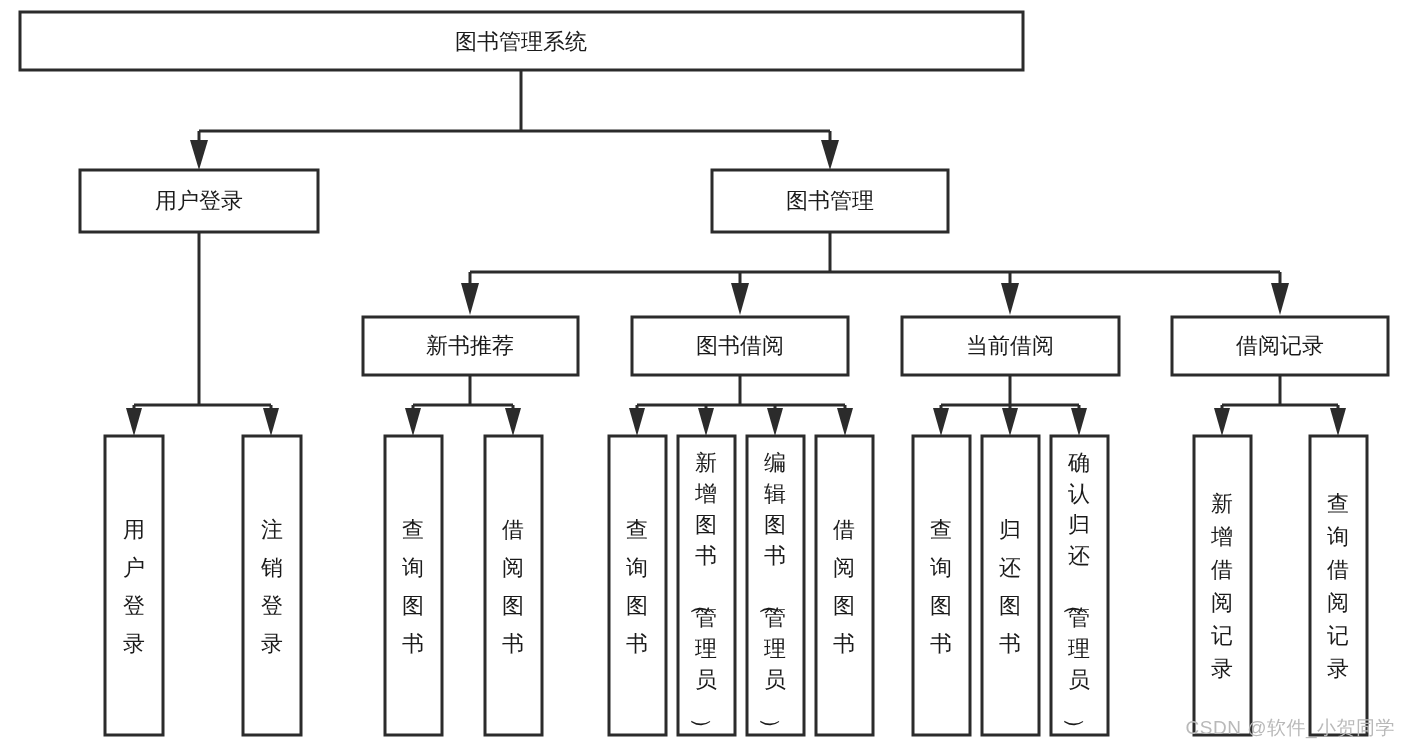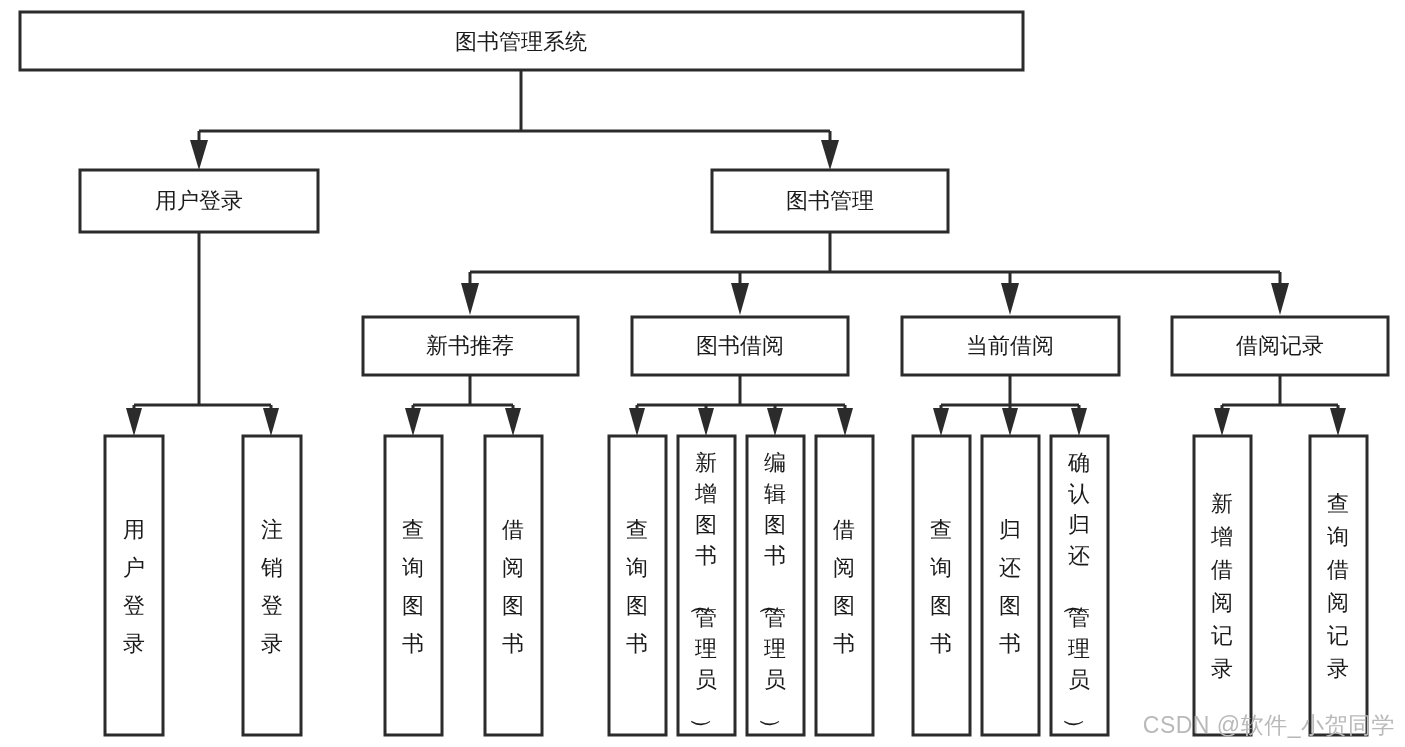--- a/index.html
+++ b/index.html
@@ -52,21 +52,21 @@
     fill: #1a1a1a;
     font-family: "Liberation Sans", "DejaVu Sans", sans-serif;
     font-size: 22px;
     text-anchor: middle;
   }
   .watermark {
     position: absolute;
     right: 10px;
     bottom: 6px;
     font-family: "Liberation Sans", "DejaVu Sans", sans-serif;
-    font-size: 23px;
+    font-size: 19px;
     color: #b9b9b9;
     letter-spacing: 0.5px;
     white-space: nowrap;
     pointer-events: none;
   }
 </style>
 </head>
 <body>
 
 <div id="diagram-root">

